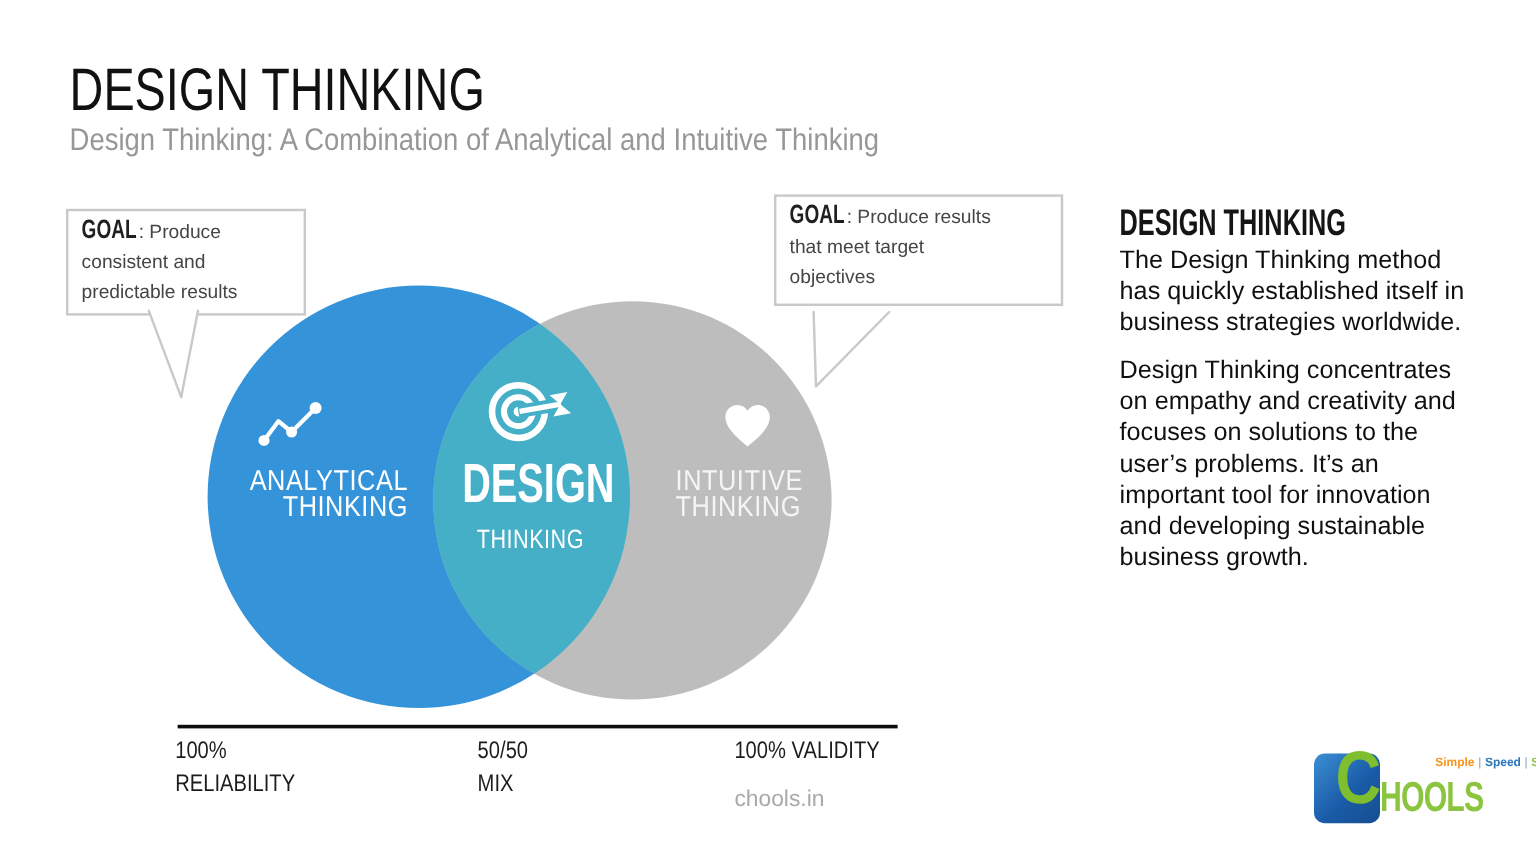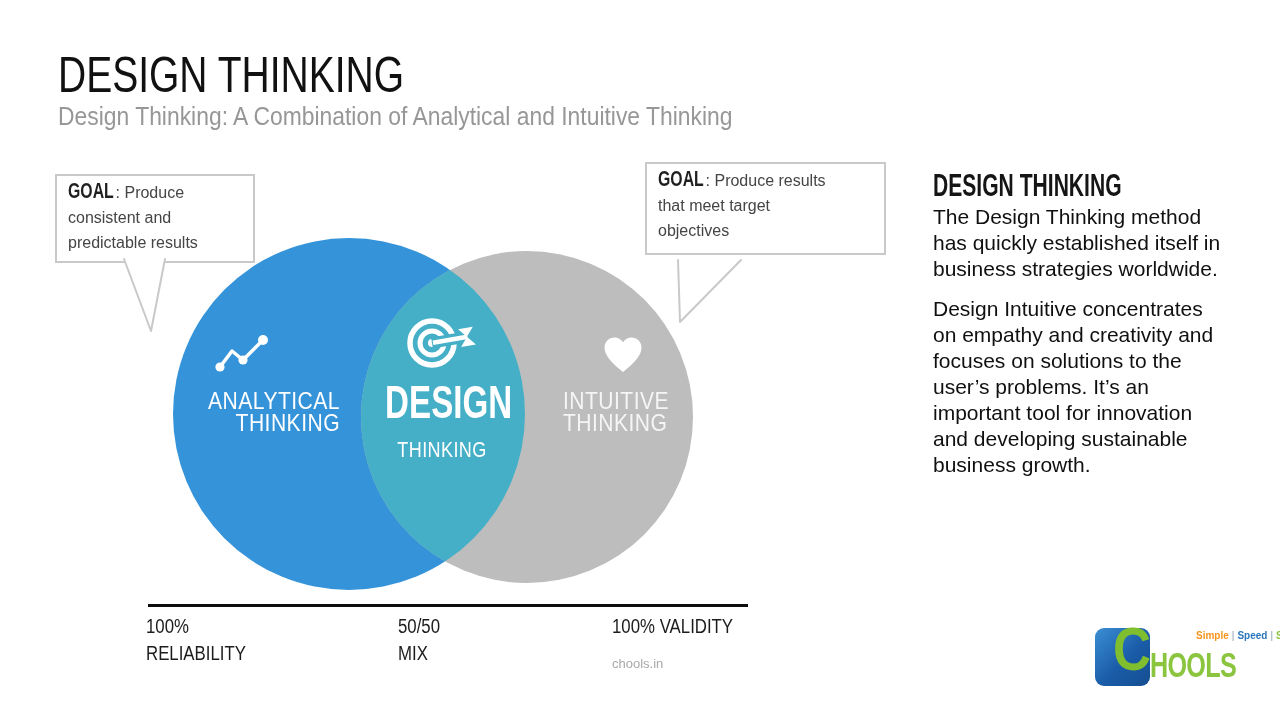--- a/index.html
+++ b/index.html
@@ -42,21 +42,21 @@
   }
   .callout-rest{white-space:pre-line;}
   .tails-svg{position:absolute;left:0;top:0;width:1280px;height:720px;pointer-events:none;z-index:5;}
   
   .axis-line{position:absolute;left:148px;top:604px;width:600px;height:3px;background:#0d0d0d;}
   .axis-label{position:absolute;font-size:20px;line-height:27px;color:#1c1c1c;
     transform:scaleX(0.84);transform-origin:left top;white-space:nowrap;}
   .axis-label-0{left:146px;top:613px;}
   .axis-label-1{left:398px;top:613px;}
   .axis-label-2{left:612px;top:613px;}
-  .watermark{position:absolute;left:612px;top:656px;font-size:13px;color:#a9a9a9;}
+  .watermark{position:absolute;left:612px;top:656px;font-size:19px;color:#a9a9a9;}
   
   .sidebar{position:absolute;left:933px;top:168px;width:302px;}
   .sidebar-heading{font-size:31px;font-weight:700;color:#151515;
     transform:scaleX(0.68);transform-origin:left top;white-space:nowrap;height:36px;}
   .sidebar p{margin:0 17px 14px 0;font-size:21px;line-height:26px;color:#101010;width:288px;}
   
   .logo{position:absolute;left:1095px;top:624px;width:170px;height:70px;}
   .logo-badge{position:absolute;left:0;top:4px;width:55px;height:58px;border-radius:9px;
     background:linear-gradient(135deg,#3c8fd4 0%,#1a5ca8 55%,#164e90 100%);}
   .logo-letter{position:absolute;left:18px;top:-10px;font-size:62px;font-weight:700;color:#7fbe2e;
@@ -157,21 +157,21 @@
   <div class="axis-label axis-label-2">
     <div>100% VALIDITY</div>
     <div></div>
   </div>
 
   <div class="watermark">chools.in</div>
 
   <div class="sidebar">
     <div class="sidebar-heading">DESIGN THINKING</div>
     <p>The Design Thinking method has quickly established itself in business strategies worldwide.</p>
-    <p>Design Intuitive concentrates on empathy and creativity and focuses on solutions to the user’s problems. It’s an important tool for innovation and developing sustainable business growth.</p>
+    <p>Design Thinking concentrates on empathy and creativity and focuses on solutions to the user’s problems. It’s an important tool for innovation and developing sustainable business growth.</p>
   </div>
 
   <div class="logo">
     <div class="logo-badge"></div>
     <div class="logo-letter">C</div>
     <div class="logo-tagline">
       <span class="tag-simple">Simple</span><span class="tag-sep">|</span><span class="tag-smart">Speed</span><span class="tag-sep">|</span><span class="tag-speed">Speed</span>
     </div>
     <div class="logo-name">HOOLS</div>
   </div>

